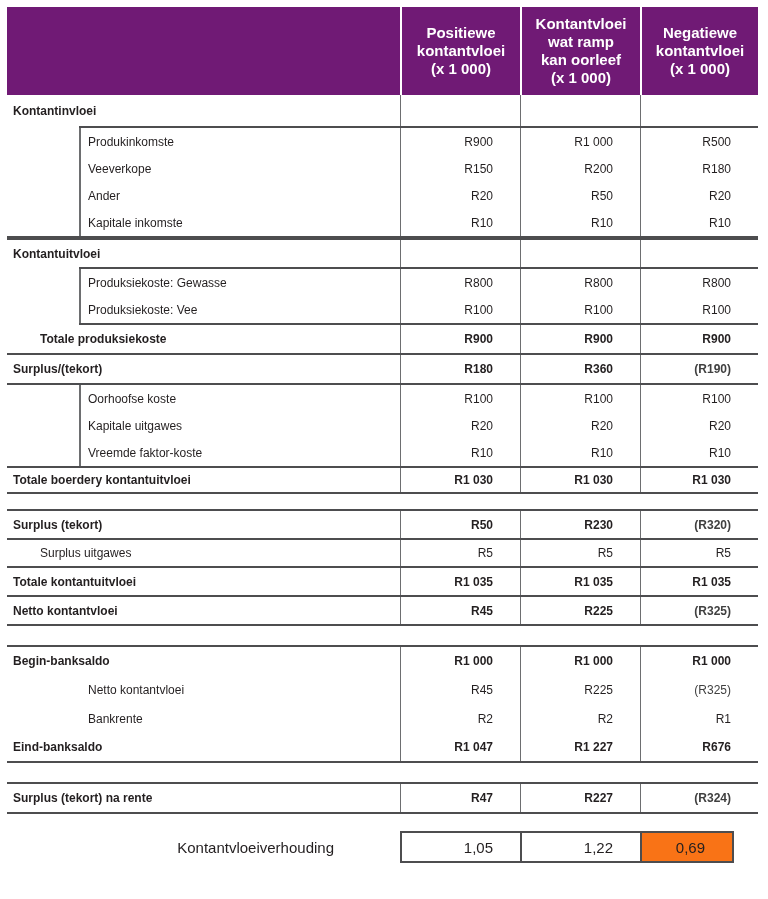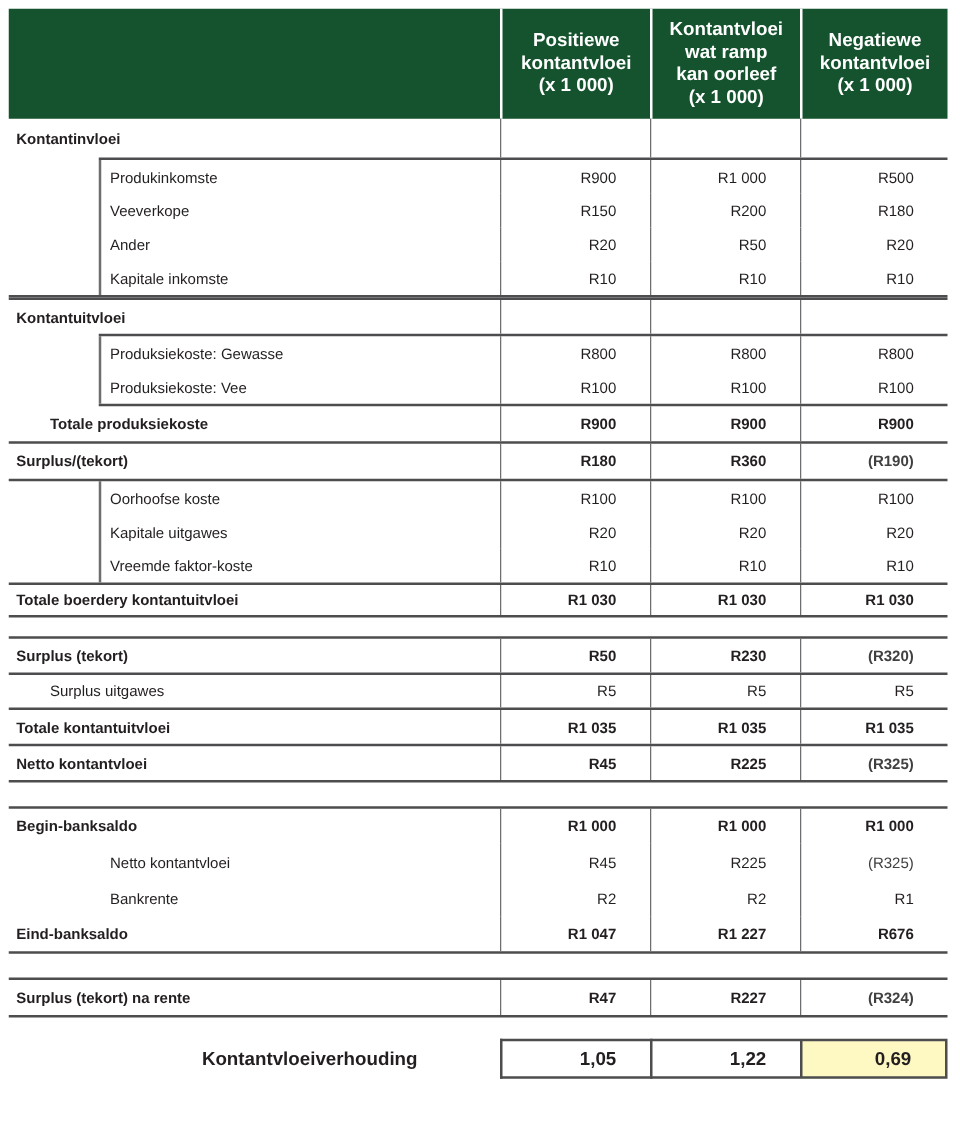--- a/index.html
+++ b/index.html
@@ -1,21 +1,21 @@
 <!DOCTYPE html>
 <html><head>
 <meta charset="utf-8">
 <style>
   html,body{margin:0;padding:0;background:#ffffff;}
   body{width:768px;height:899px;position:relative;overflow:hidden;
        font-family:"Liberation Sans","DejaVu Sans",sans-serif;color:#231f20;}
   .tbl{position:absolute;left:7px;top:7px;width:751px;}
 
   
-  .hdr{display:flex;height:88px;background:#14532d;}
+  .hdr{display:flex;height:88px;background:#701a75;}
   .h0{width:393px;}
   .hc{width:120px;box-sizing:border-box;border-left:2px solid #ffffff;
       color:#ffffff;font-weight:700;font-size:15px;line-height:18px;
       text-align:center;display:flex;align-items:center;justify-content:center;
       white-space:pre-line;}
   .hc.last{width:118px;}
 
   
   .row{display:flex;align-items:stretch;font-size:12px;}
   .c0{width:393px;box-sizing:border-box;padding-left:6px;display:flex;align-items:center;}
@@ -32,26 +32,26 @@
 
   .hline{height:2px;background:#4d4d4f;}
   .hline.partial{margin-left:72px;}
   .gap15{height:15px}.gap17{height:17px}.gap19{height:19px}
 
   .box{position:relative;}
   .box::before{content:"";position:absolute;left:72px;top:0;bottom:0;
       width:1.5px;background:#6d6e70;}
 
   
-  .ratio{display:flex;height:32px;font-size:15px;font-weight:700;}
+  .ratio{display:flex;height:32px;font-size:15px;font-weight:400;}
   .r0{width:393px;box-sizing:border-box;display:flex;align-items:center;
       justify-content:flex-end;padding-right:66px;}
   .rc{width:120px;box-sizing:border-box;border:2px solid #4d4d4f;border-right:none;
       display:flex;align-items:center;justify-content:flex-end;padding-right:27px;}
-  .rc.last{width:118px;border-right:2px solid #4d4d4f;background:#fef9c3;}
+  .rc.last{width:94px;border-right:2px solid #4d4d4f;background:#f97316;}
 </style>
 </head>
 <body>
 
 <div class="tbl">
 
   <div class="hdr">
     <div class="h0"></div>
     <div class="hc">Positiewe
 kontantvloei

